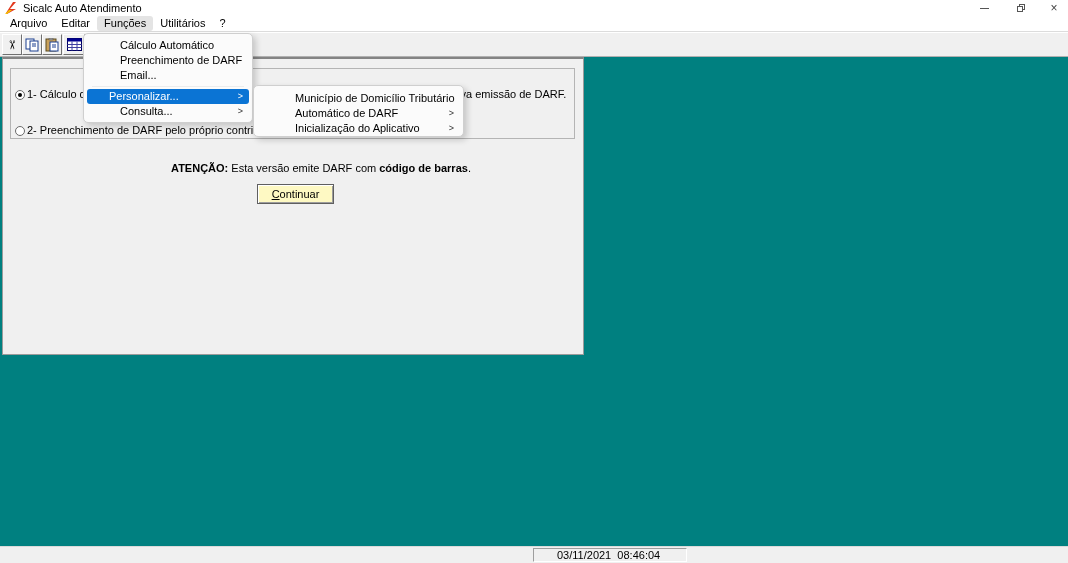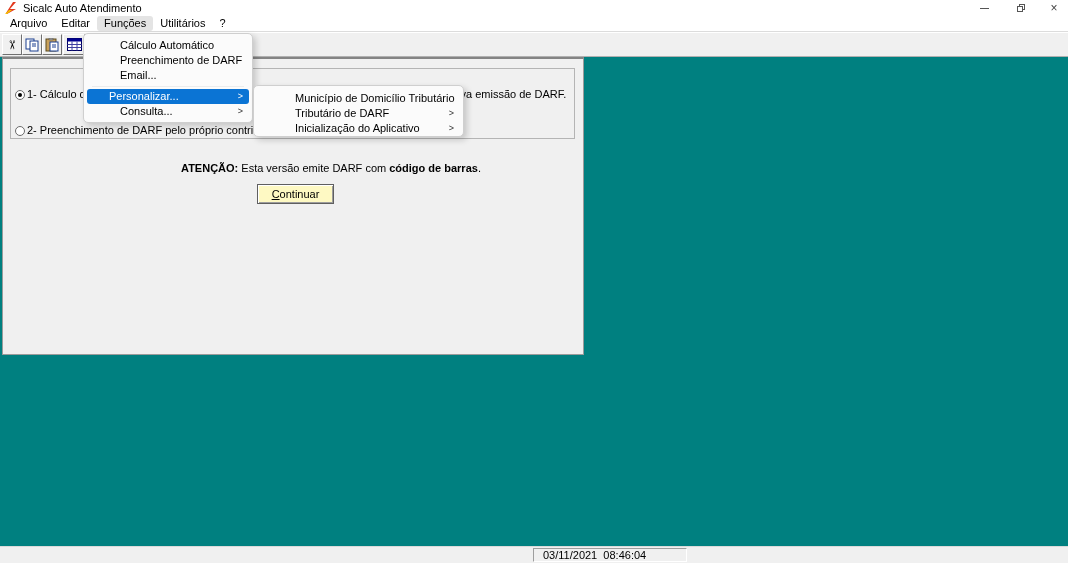--- a/index.html
+++ b/index.html
@@ -36,42 +36,42 @@
   
   .client { position:absolute; left:0; top:57px; width:1068px; height:489px; background:#008080; }
 
   
   .panel { position:absolute; left:2px; top:57px; width:582px; height:298px; background:#f0f0f0; border:1px solid #9b9b9b; border-top:2px solid #848484; }
   .groupbox { position:absolute; left:7px; top:9px; width:565px; height:71px; border:1px solid #b4b4b4; }
   .radio-row { position:absolute; white-space:nowrap; }
   .radio-circle { position:absolute; width:10px; height:10px; border-radius:50%; background:#fff; border:1px solid #6a6a6a; }
   .radio-dot { position:absolute; left:2px; top:2px; width:4px; height:4px; border-radius:50%; background:#000; }
   .radio-label { position:absolute; white-space:nowrap; }
-  .attention { position:absolute; left:178px; top:103px; white-space:nowrap; }
+  .attention { position:absolute; left:168px; top:103px; white-space:nowrap; }
   .attention b { font-weight:bold; }
   .btn-continue { position:absolute; left:254px; top:125px; width:77px; height:20px; background:#fef9c3; border:1px solid #5f5f5f; box-shadow:inset 1px 1px 0 #ffffff, inset -1px -1px 0 #9d9d9d; display:flex; align-items:center; justify-content:center; font-size:11px; }
   .accel { text-decoration:underline; }
 
   
   .dropdown { position:absolute; background:#fbfbfb; border:1px solid #cfcfcf; border-radius:5px; box-shadow:3px 3px 6px rgba(0,0,0,0.18); z-index:10; }
   .menu-funcoes { left:83px; top:33px; width:170px; height:90px; padding-top:4px; }
   .submenu-pers { left:253px; top:85px; width:211px; height:52px; padding-top:5px; z-index:11; }
   .menu-item { position:relative; height:15px; line-height:15px; padding-left:36px; white-space:nowrap; }
   .submenu-pers .menu-item { padding-left:41px; }
   .menu-item .arrow { position:absolute; right:9px; top:0; font-size:9px; line-height:15px; color:#333; }
   .menu-item.hl { background:#0b74d4; color:#ffffff; border-radius:3px; margin:0 3px; padding-left:22px; }
   .menu-item.hl .arrow { color:#ffffff; right:6px; }
   .menu-sep { height:6px; position:relative; }
   .menu-sep::after { content:""; position:absolute; left:8px; right:8px; top:3px; height:1px; background:#ececec; }
 
   
   .statusbar { position:absolute; left:0; top:546px; width:1068px; height:17px; background:#f0f0f0; border-top:1px solid #dadada; }
   .sb-panel { position:absolute; top:1px; height:14px; border:1px solid; border-color:#9e9e9e #ffffff #ffffff #9e9e9e; line-height:12px; font-size:11px; white-space:pre; overflow:hidden; }
   .sb-path { left:2px; width:529px; padding-left:4px; }
-  .sb-date { left:533px; width:154px; padding-left:9px; }
+  .sb-date { left:533px; width:154px; padding-left:23px; }
 </style>
 </head>
 <body>
 
 <div class="titlebar">
   <svg class="app-icon" viewBox="0 0 12 12">
     <polygon points="1,11 8,0 11,0 5,7 11,7 2,12" fill="#e23a1f"></polygon>
     <polygon points="0,12 4,8 7,8 2,12" fill="#f5c400"></polygon>
   </svg>
   <span class="title-text">Sicalc Auto Atendimento</span>
@@ -168,21 +168,21 @@
   </div>
   <div class="menu-item">
     <span>Consulta...</span>
     <span class="arrow">&gt;</span>
   </div>
 </div>
 
 <div class="dropdown submenu-pers">
   <div class="menu-item"><span>Município de Domicílio Tributário</span></div>
   <div class="menu-item">
-    <span>Tributário de DARF</span>
+    <span>Automático de DARF</span>
     <span class="arrow">&gt;</span>
   </div>
   <div class="menu-item">
     <span>Inicialização do Aplicativo</span>
     <span class="arrow">&gt;</span>
   </div>
 </div>
 
 <div class="statusbar">
   <div class="sb-panel sb-date"><span>03/11/2021  08:46:04</span></div>

